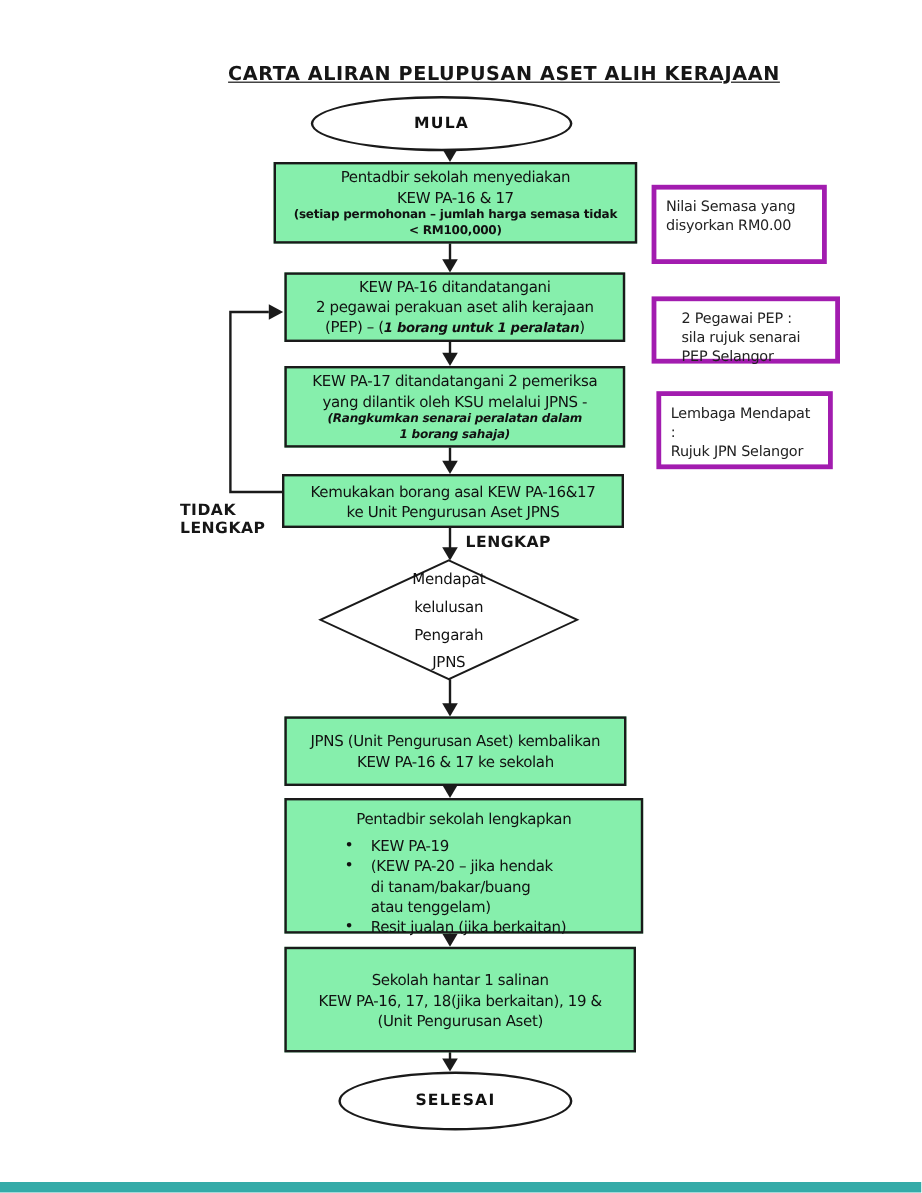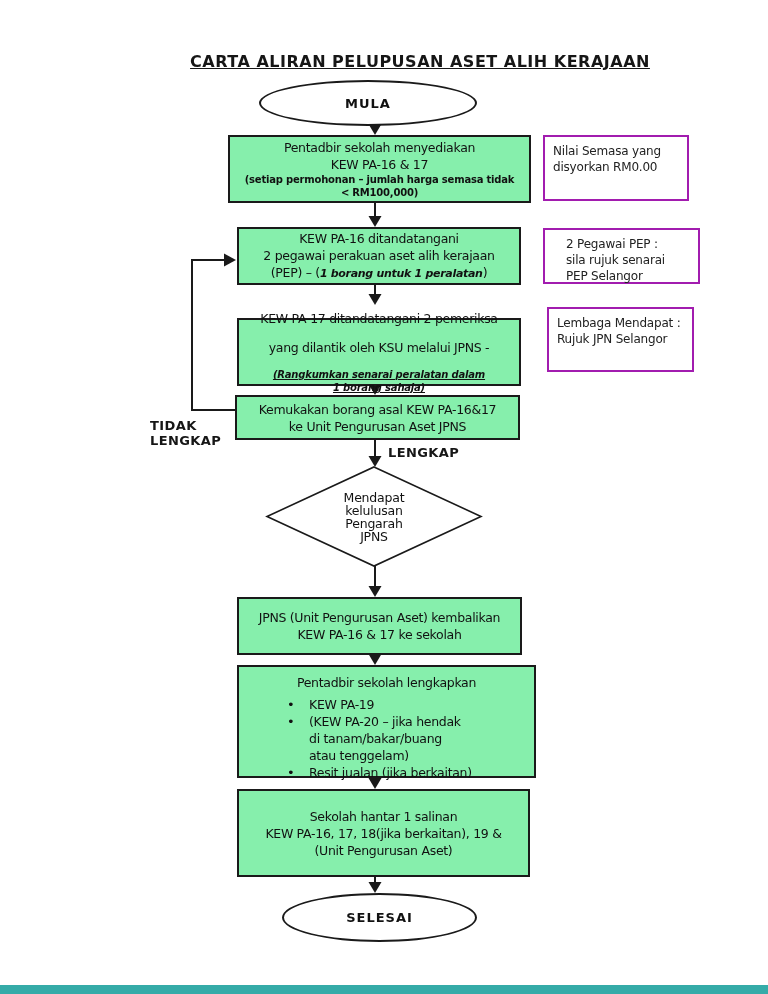--- a/index.html
+++ b/index.html
@@ -21,46 +21,46 @@
   .oval.start{left:259px;top:80px;width:214px;height:42px;}
   .oval.end{left:282px;top:893px;width:191px;height:45px;}
   .box{
     position:absolute;border:2px solid #1a1a1a;background:#86efac;
     display:flex;flex-direction:column;align-items:center;justify-content:center;
     text-align:center;font-size:12.5px;letter-spacing:-.3px;line-height:17px;
   }
   .box .ln{white-space:nowrap;}
   .b1{left:228px;top:135px;width:299px;height:64px;}
   .b2{left:237px;top:227px;width:280px;height:54px;}
-  .b3{left:237px;top:318px;width:280px;height:64px;gap:12px;}
+  .b3{left:237px;top:305px;width:280px;height:64px;}
   .b4{left:235px;top:395px;width:281px;height:41px;}
   .b5{left:237px;top:597px;width:281px;height:54px;}
   .b6{left:237px;top:665px;width:295px;height:109px;align-items:stretch;justify-content:flex-start;}
   .b7{left:237px;top:789px;width:289px;height:84px;}
   .note-sm{font-size:10px;font-weight:bold;line-height:13px;white-space:pre-line;letter-spacing:-.2px;}
-  .note-sm.it{font-style:italic;text-decoration:underline;}
+  .note-sm.it{font-style:italic;}
   .bi{font-size:11px;font-weight:bold;font-style:italic;}
   .side{
-    position:absolute;border:2px solid #a21caf;background:#fff;
+    position:absolute;border:4px solid #a21caf;background:#fff;
     font-size:12px;line-height:16px;letter-spacing:-.2px;
-    padding:6px 8px;white-space:pre-line;color:#222;box-sizing:border-box;
+    padding:6px 8px;white-space:pre-line;color:#222;box-sizing:border-box;margin-top:19px;
   }
   .s1{left:543px;top:135px;width:146px;height:66px;}
   .s2{left:543px;top:228px;width:157px;height:56px;padding-left:21px;}
   .s3{left:547px;top:307px;width:147px;height:65px;}
   .lbl{
     position:absolute;font-weight:bold;font-size:13px;letter-spacing:.4px;
     white-space:pre-line;line-height:15px;color:#161616;
   }
   .lbl.tidak{left:150px;top:418px;}
   .lbl.lengkap{left:388px;top:445px;}
   .diamond-text{
     position:absolute;left:267px;top:468px;width:214px;height:97px;
     display:flex;align-items:center;justify-content:center;text-align:center;
-    font-size:12.5px;line-height:13px;white-space:pre-line;letter-spacing:-.2px;
+    font-size:12.5px;line-height:23px;white-space:pre-line;letter-spacing:-.2px;
   }
   .b6 .hdr{text-align:center;margin-top:7px;white-space:nowrap;}
   .b6 .list{margin:5px 0 0 48px;text-align:left;}
   .b6 .item{display:flex;line-height:17px;}
   .b6 .bullet{width:22px;flex:0 0 22px;font-size:13px;}
   .b6 .itxt{white-space:pre-line;}
   .accent-bar{position:absolute;left:0;top:985px;width:768px;height:9px;}
 </style>
 </head>
 <body>

